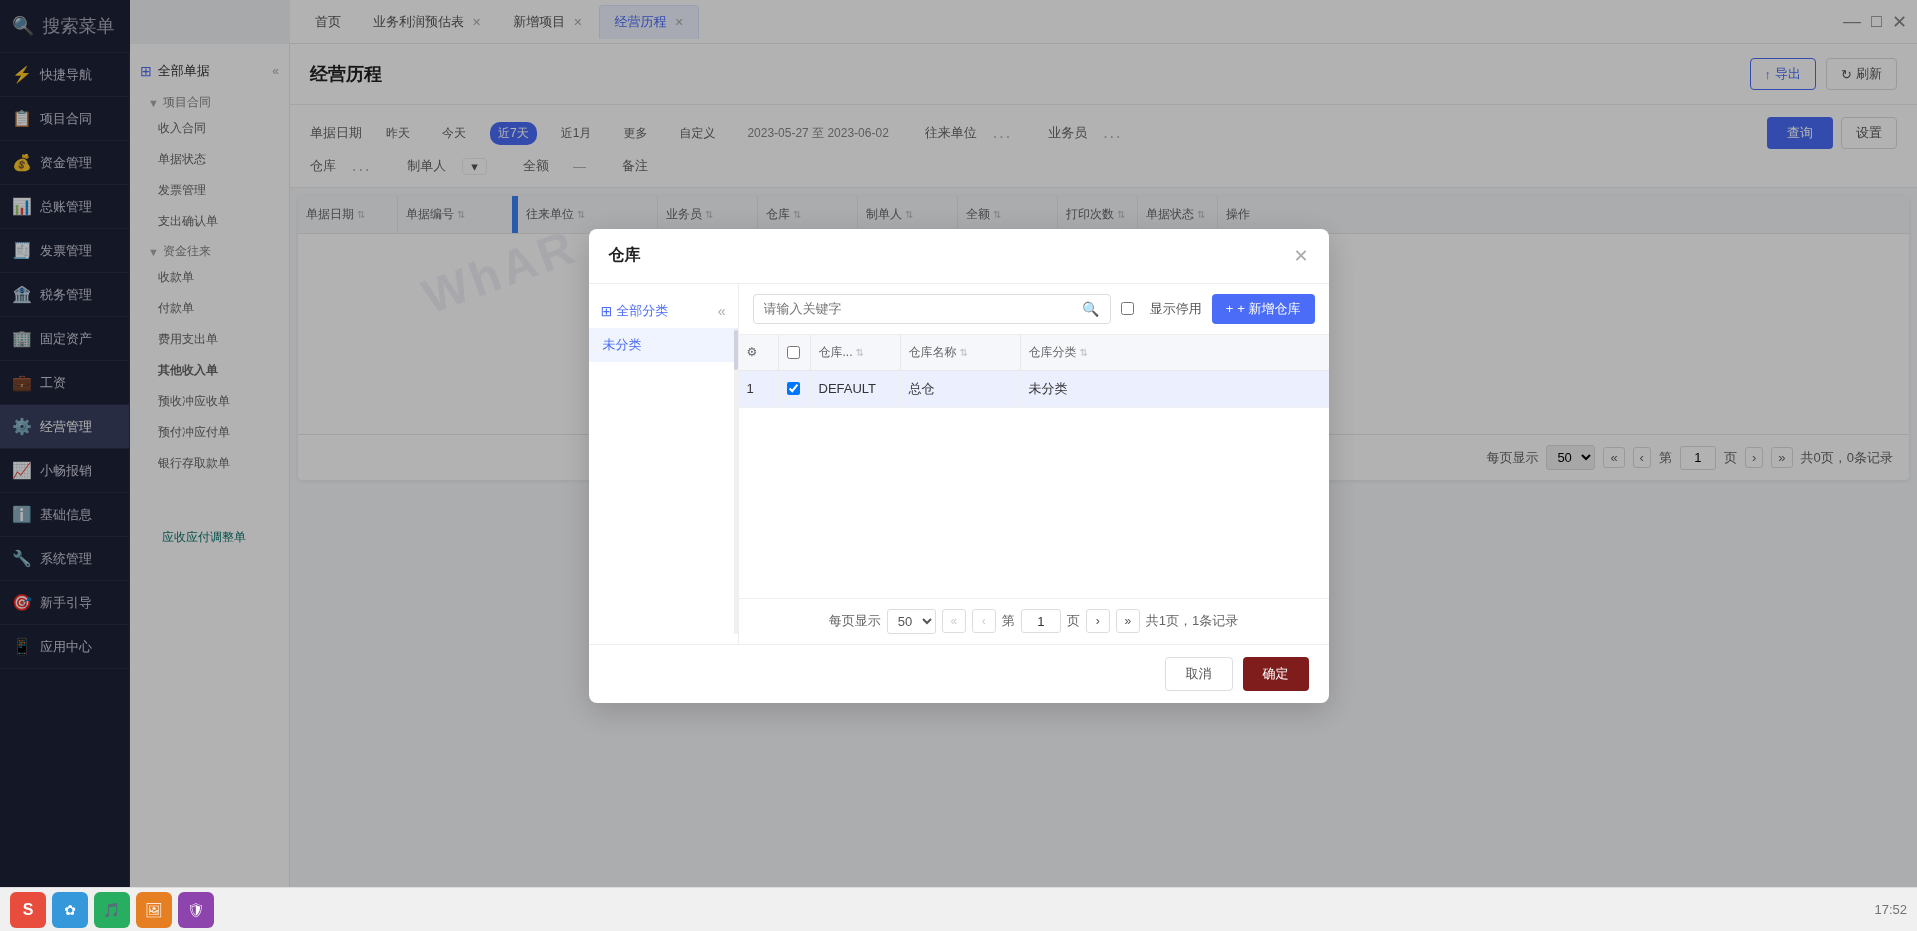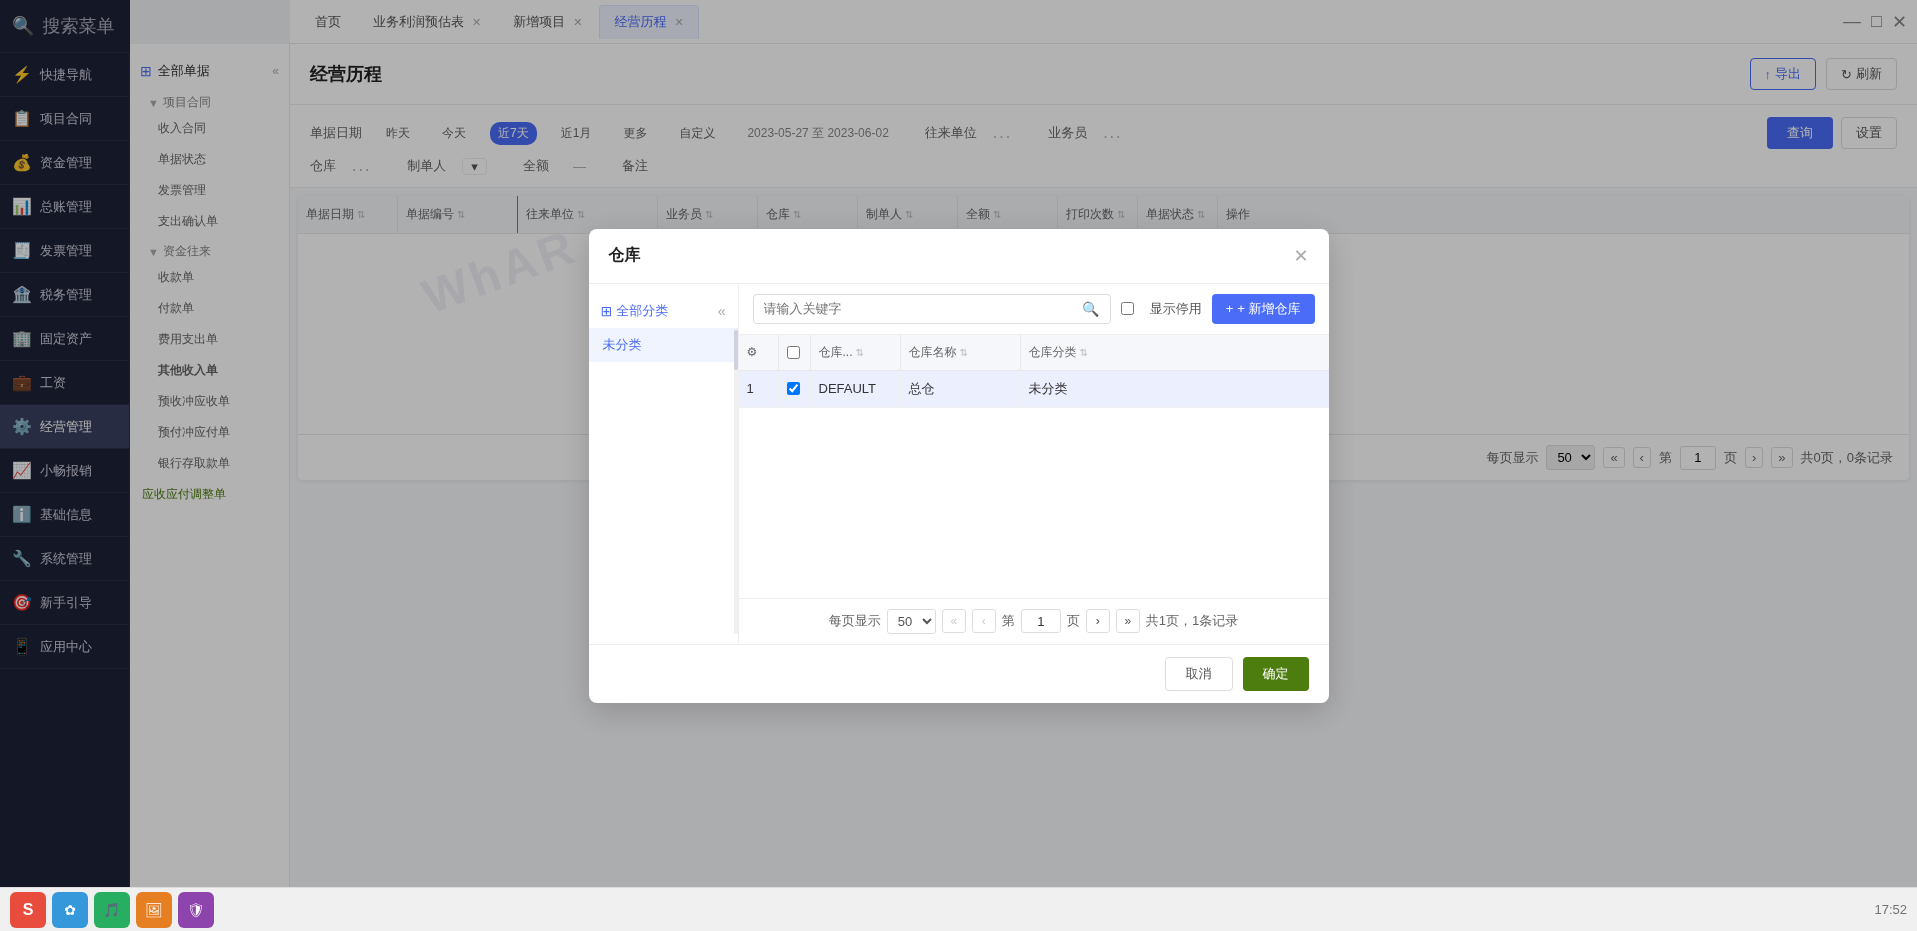--- a/index.html
+++ b/index.html
@@ -189,21 +189,21 @@
     }
     .modal-footer {
       padding: 12px 20px; border-top: 1px solid #eee;
       display: flex; justify-content: flex-end; gap: 10px;
     }
     .btn-cancel {
       padding: 7px 20px; border: 1px solid #ddd; color: #555; background: #fff;
       border-radius: 4px; font-size: 13px; cursor: pointer;
     }
     .btn-confirm {
-      padding: 7px 20px; background: #4d7c0f; color: #fff; border: none;
+      padding: 7px 20px; background: #7f1d1d; color: #fff; border: none;
       border-radius: 4px; font-size: 13px; cursor: pointer;
     }
 
     .watermark {
       position: absolute; left: 130px; top: 200px; font-size: 48px; color: rgba(180,180,210,0.18);
       font-weight: bold; transform: rotate(-20deg); pointer-events: none; z-index: 5;
       letter-spacing: 4px;
     }
   </style>
 </head>
@@ -303,21 +303,21 @@
       <span style="font-size:11px; color:#aaa;">▼</span>
       <span style="font-size:12px; color:#888;">资金往来</span>
     </div>
     <div style="padding:7px 10px 7px 28px; font-size:12px; color:#666; cursor:pointer;">收款单</div>
     <div style="padding:7px 10px 7px 28px; font-size:12px; color:#666; cursor:pointer;">付款单</div>
     <div style="padding:7px 10px 7px 28px; font-size:12px; color:#666; cursor:pointer;">费用支出单</div>
     <div style="padding:7px 10px 7px 28px; font-size:12px; color:#666; cursor:pointer;font-weight:bold;">其他收入单</div>
     <div style="padding:7px 10px 7px 28px; font-size:12px; color:#666; cursor:pointer;">预收冲应收单</div>
     <div style="padding:7px 10px 7px 28px; font-size:12px; color:#666; cursor:pointer;">预付冲应付单</div>
     <div style="padding:7px 10px 7px 28px; font-size:12px; color:#666; cursor:pointer;">银行存取款单</div>
-    <div style="padding:7px 10px 7px 12px; font-size:12px; color:#4d7c0f; cursor:pointer;">应收应付调整单</div>
+    <div style="padding:7px 10px 7px 32px; font-size:12px; color:#0f766e; cursor:pointer;margin-top:43px;">应收应付调整单</div>
   </div>
 </div>
 
 <div class="main-area" style="left:290px;">
 
   <div class="tabs-bar">
     <div class="tab">
       <span>首页</span>
     </div>
     <div class="tab">
@@ -392,21 +392,21 @@
     </div>
 
     <div class="watermark">WhAR</div>
 
     <div style="margin:8px; background:#fff; border-radius:4px; box-shadow:0 1px 4px rgba(0,0,0,0.08);">
       <div style="display:grid; grid-template-columns:100px 120px 140px 100px 100px 100px 100px 80px 80px 80px; background:#f5f7fa; border-bottom:1px solid #e8e8e8; font-size:12px; color:#666; padding:0;">
         <div style="padding:10px 8px; display:flex; align-items:center; gap:3px; cursor:pointer; border-right:1px solid #e8e8e8;">
           <span>单据日期</span>
             <span style="font-size:10px; color:#bbb;">⇅</span>
         </div>
-        <div style="padding:10px 8px; display:flex; align-items:center; gap:3px; cursor:pointer; border-right:1px solid #3b82f6;">
+        <div style="padding:10px 8px; display:flex; align-items:center; gap:3px; cursor:pointer; border-right:6px solid #3b82f6;">
           <span>单据编号</span>
             <span style="font-size:10px; color:#bbb;">⇅</span>
         </div>
         <div style="padding:10px 8px; display:flex; align-items:center; gap:3px; cursor:pointer; border-right:1px solid #e8e8e8;">
           <span>往来单位</span>
             <span style="font-size:10px; color:#bbb;">⇅</span>
         </div>
         <div style="padding:10px 8px; display:flex; align-items:center; gap:3px; cursor:pointer; border-right:1px solid #e8e8e8;">
           <span>业务员</span>
             <span style="font-size:10px; color:#bbb;">⇅</span>

